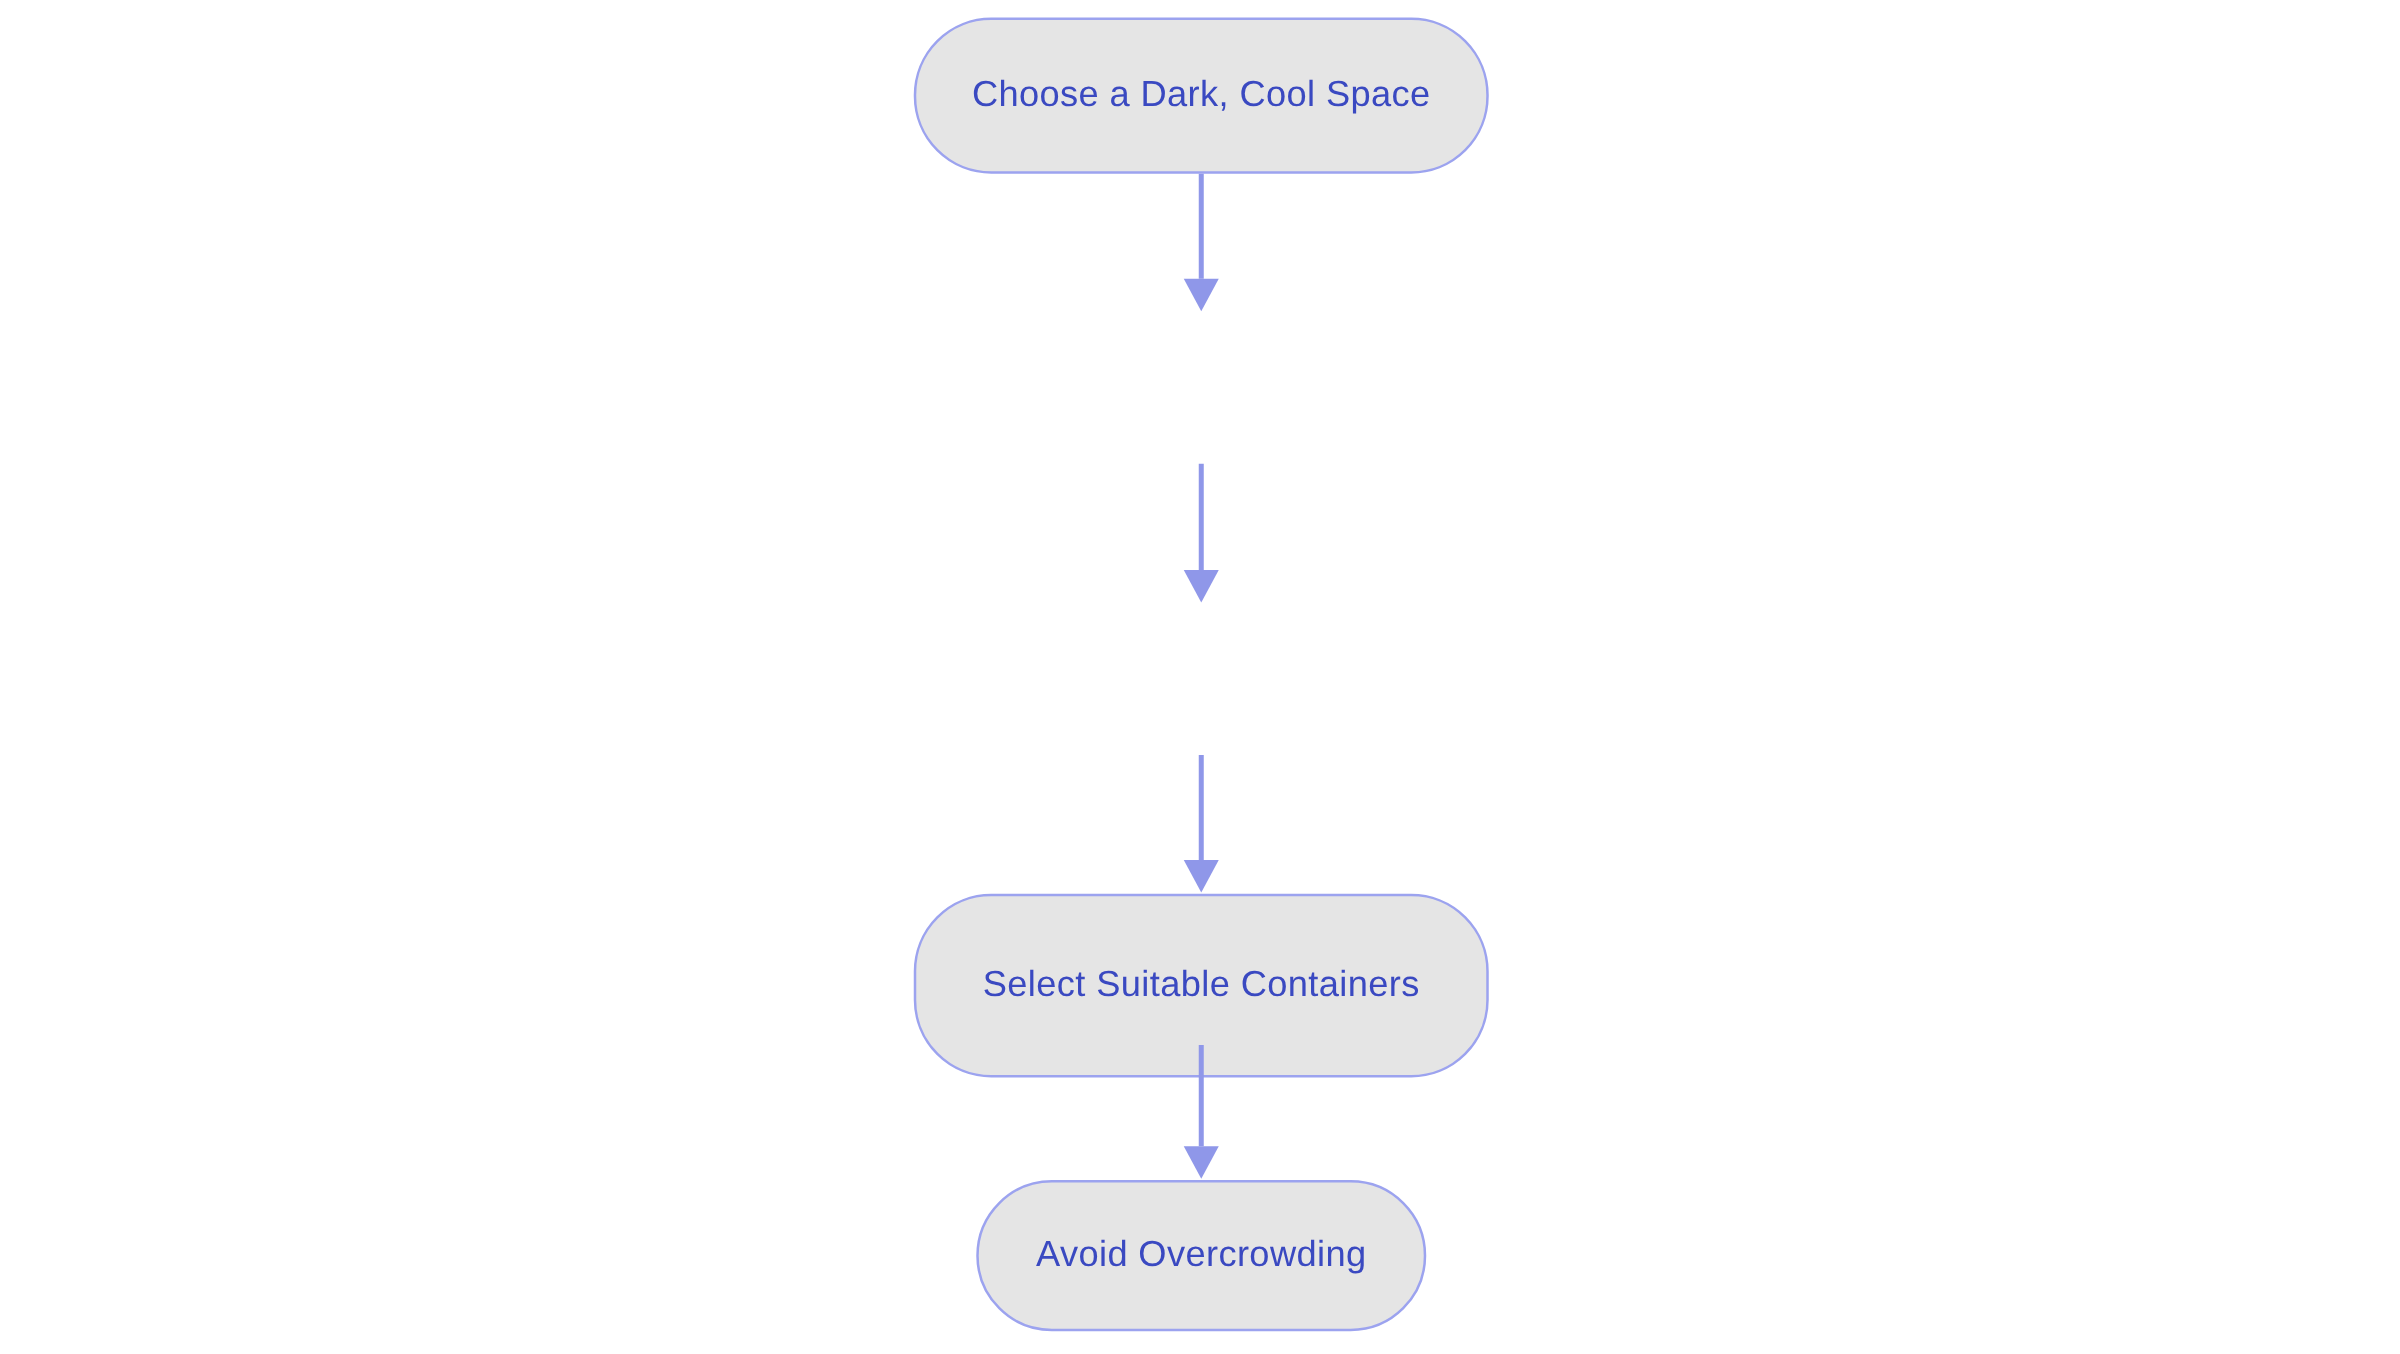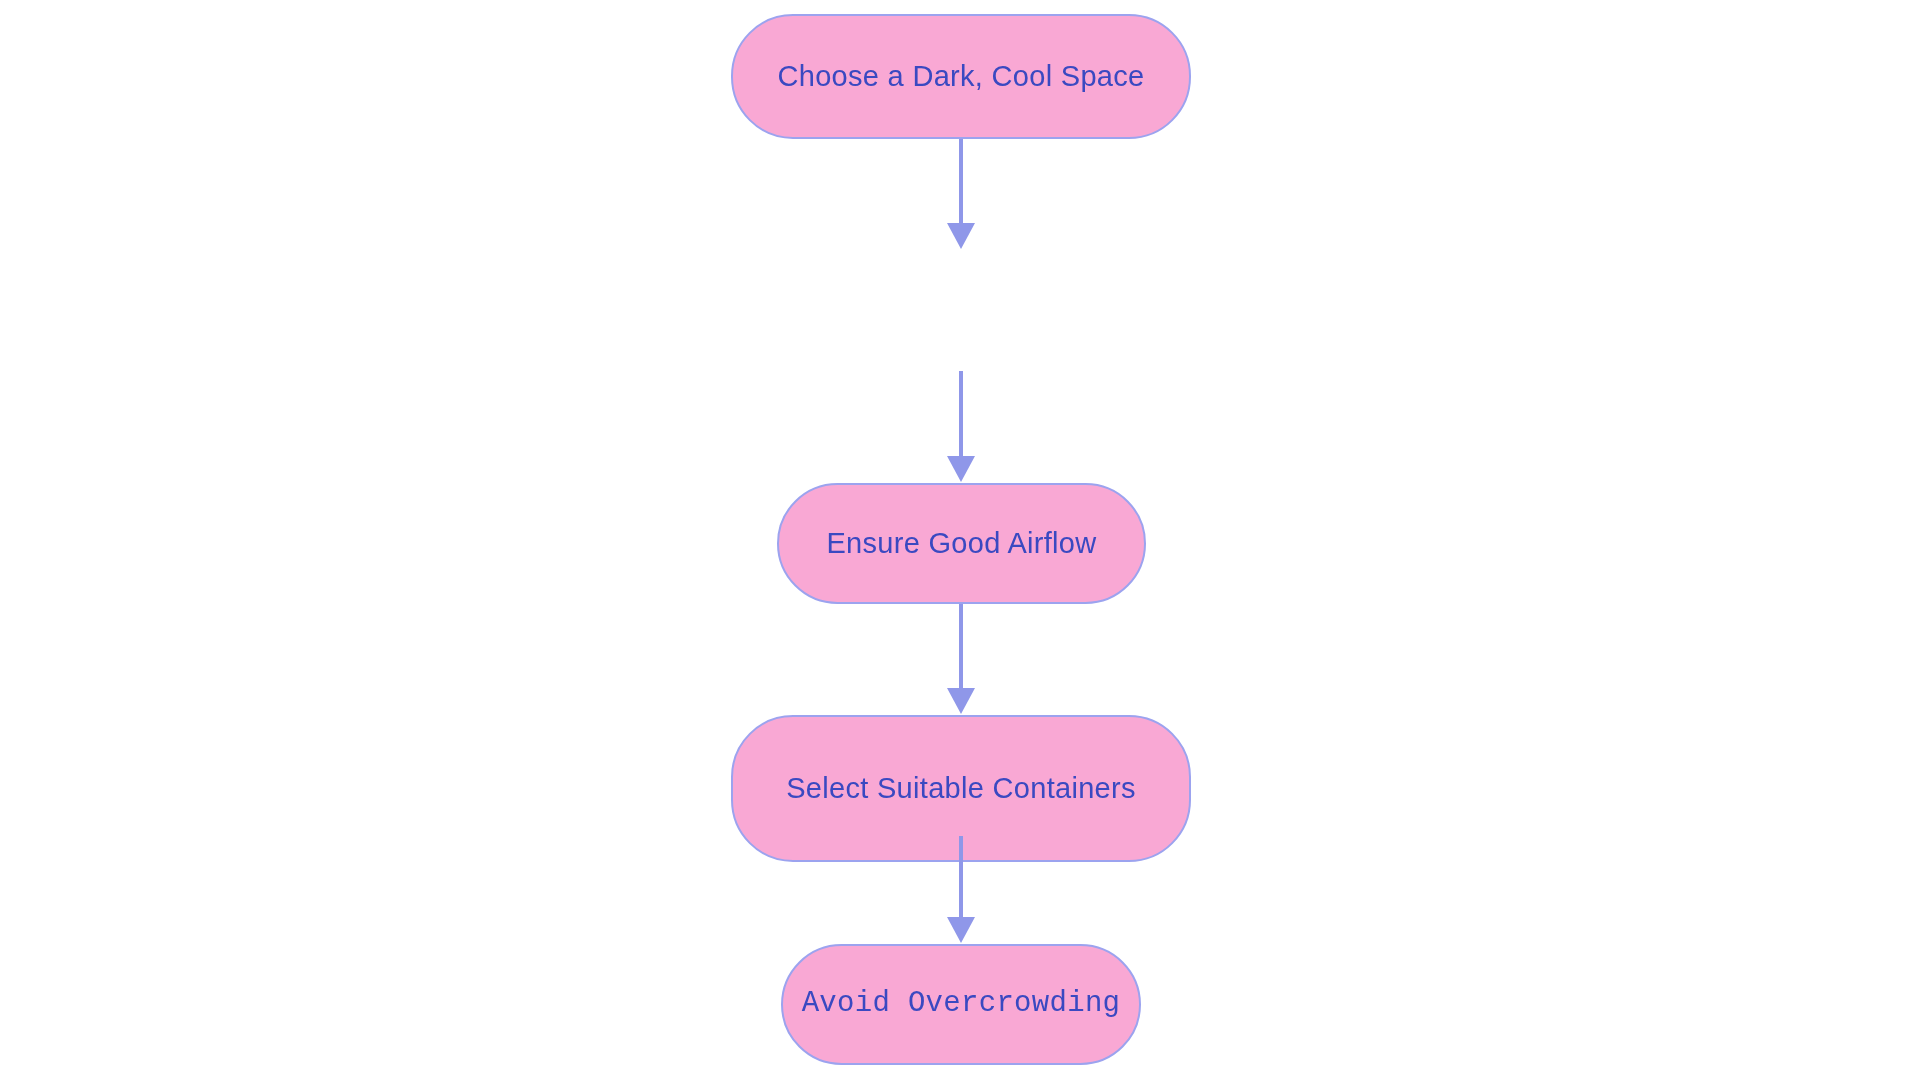--- a/index.html
+++ b/index.html
@@ -11,40 +11,40 @@
     position: relative;
     width: 1920px;
     height: 1083px;
     background: #ffffff;
     font-family: "Liberation Sans", sans-serif;
     overflow: hidden;
   }
   .node {
     position: absolute;
     box-sizing: border-box;
-    background: #f9a8d4;
+    background: #e5e5e5;
     border: 2px solid #9ca3ef;
     border-radius: 62px;
     display: flex;
     align-items: center;
     justify-content: center;
     text-align: center;
   }
   .node-label {
     color: #3a49c1;
     font-size: 29px;
     letter-spacing: 0.3px;
     line-height: 1.2;
     white-space: nowrap;
   }
   .node-1 { left: 731px; top:  14px; width: 460px; height: 125px; }
   .node-2 { left: 751px; top: 250px; width: 421px; height: 121px; }
   .node-3 { left: 777px; top: 483px; width: 369px; height: 121px; }
   .node-4 { left: 731px; top: 715px; width: 460px; height: 147px; }
-  .node-5 { left: 781px; top: 944px; width: 360px; height: 121px; font-family: Liberation Mono, monospace; }
+  .node-5 { left: 781px; top: 944px; width: 360px; height: 121px; }
 
   .arrow {
     position: absolute;
     width: 30px;
     display: flex;
     flex-direction: column;
     align-items: center;
   }
   .arrow-line {
     width: 4px;
@@ -76,23 +76,20 @@
     <div class="arrow-line"></div>
     <div class="arrow-head"></div>
   </div>
 
 
   <div class="arrow arrow-2">
     <div class="arrow-line"></div>
     <div class="arrow-head"></div>
   </div>
 
-  <div class="node node-3">
-    <span class="node-label">Ensure Good Airflow</span>
-  </div>
 
   <div class="arrow arrow-3">
     <div class="arrow-line"></div>
     <div class="arrow-head"></div>
   </div>
 
   <div class="node node-4">
     <span class="node-label">Select Suitable Containers</span>
   </div>
 

